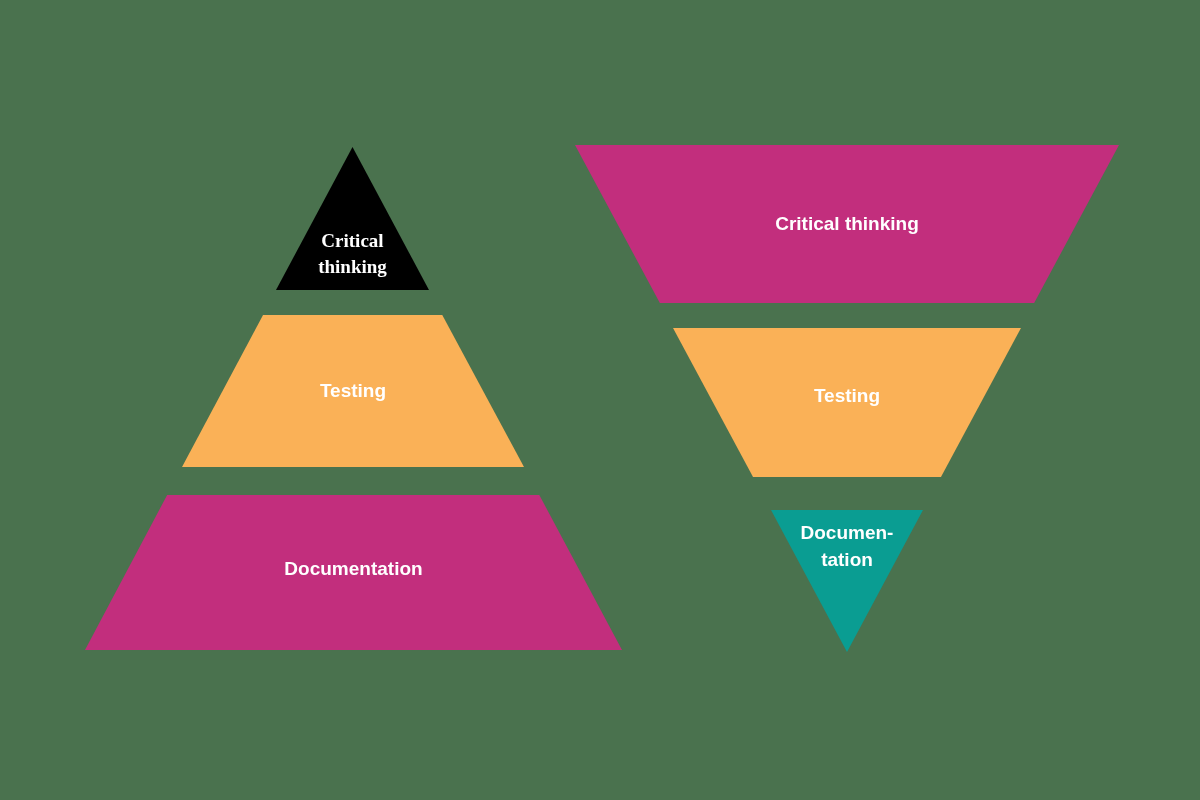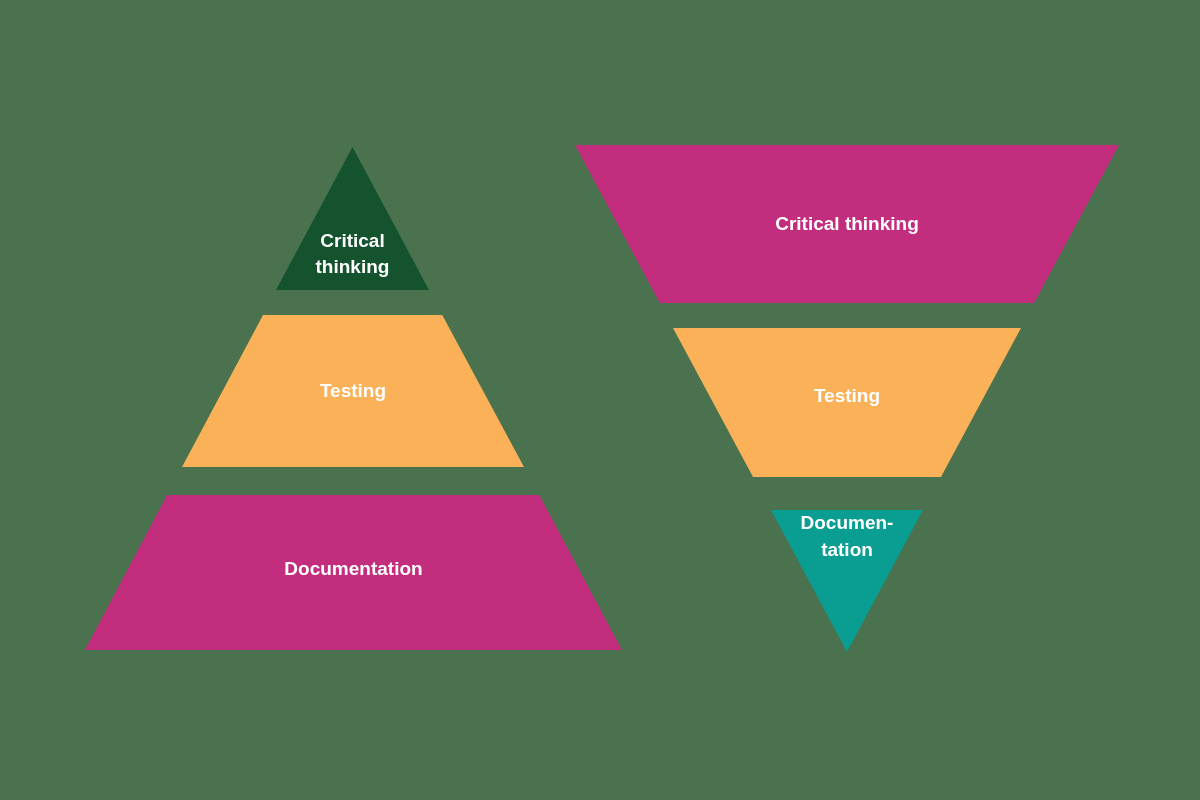--- a/index.html
+++ b/index.html
@@ -48,30 +48,30 @@
     clip-path: polygon(0 0, 100% 0, 84.4% 100%, 15.6% 100%);
   }
   .right-l2 {
     left: 673px; top: 328px; width: 348px; height: 149px;
     clip-path: polygon(0 0, 100% 0, 77% 100%, 23% 100%);
     padding-bottom: 12px;
   }
   .right-l3 {
     left: 771px; top: 510px; width: 152px; height: 142px;
     clip-path: polygon(0 0, 100% 0, 50% 100%);
-    align-items: flex-start; 
+    align-items: flex-start; padding-top: 10px;
   }
 </style>
 </head>
 <body>
 
 <div class="canvas" style="background-color: rgb(74, 114, 78);">
 
   <div class="pyramid-group">
-    <div class="slice left-l1" style="background-color: #14532d;">
+    <div class="slice left-l1" style="background-color: #000000; font-family: Liberation Serif, serif;">
       <span class="lbl">Critical
 thinking</span>
     </div>
     <div class="slice left-l2" style="background-color: rgb(250, 177, 87);">
       <span class="lbl">Testing</span>
     </div>
     <div class="slice left-l3" style="background-color: rgb(194, 46, 125);">
       <span class="lbl">Documentation</span>
     </div>
   </div>

